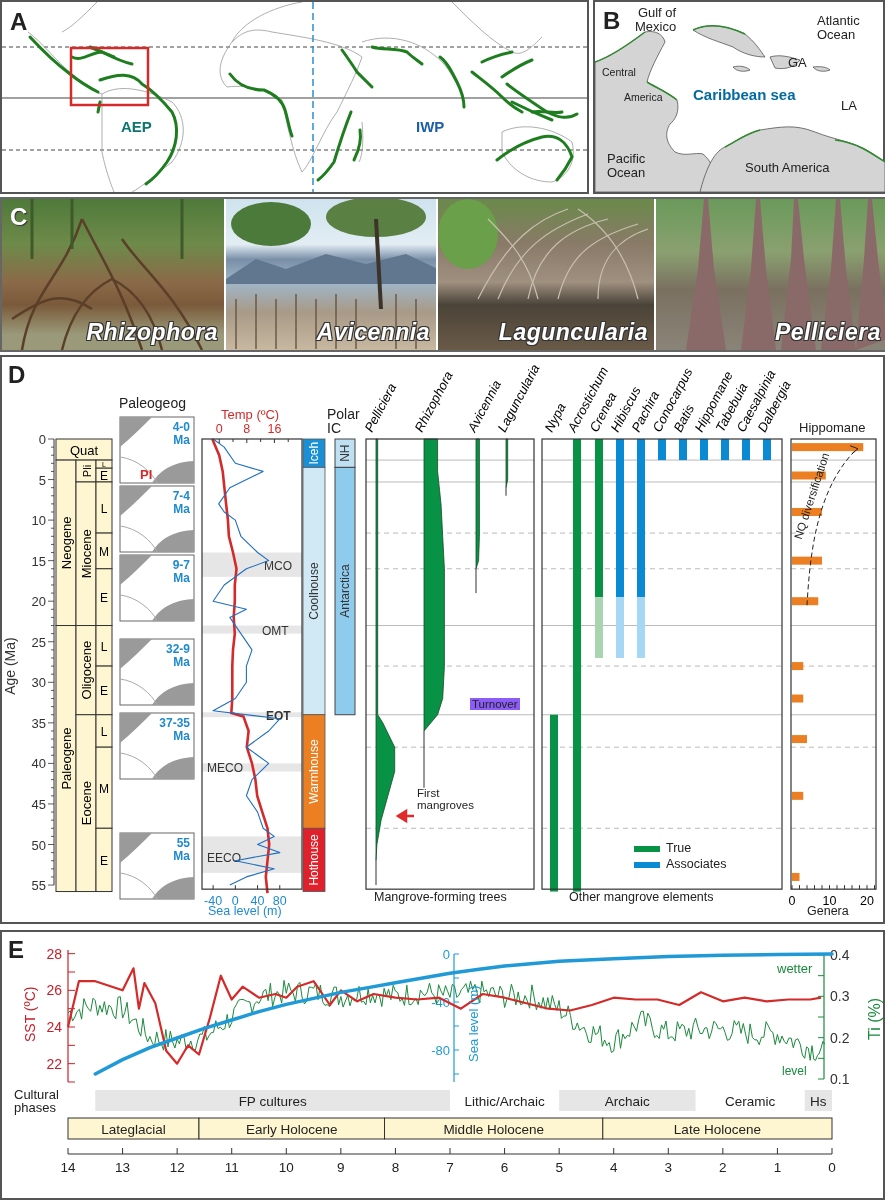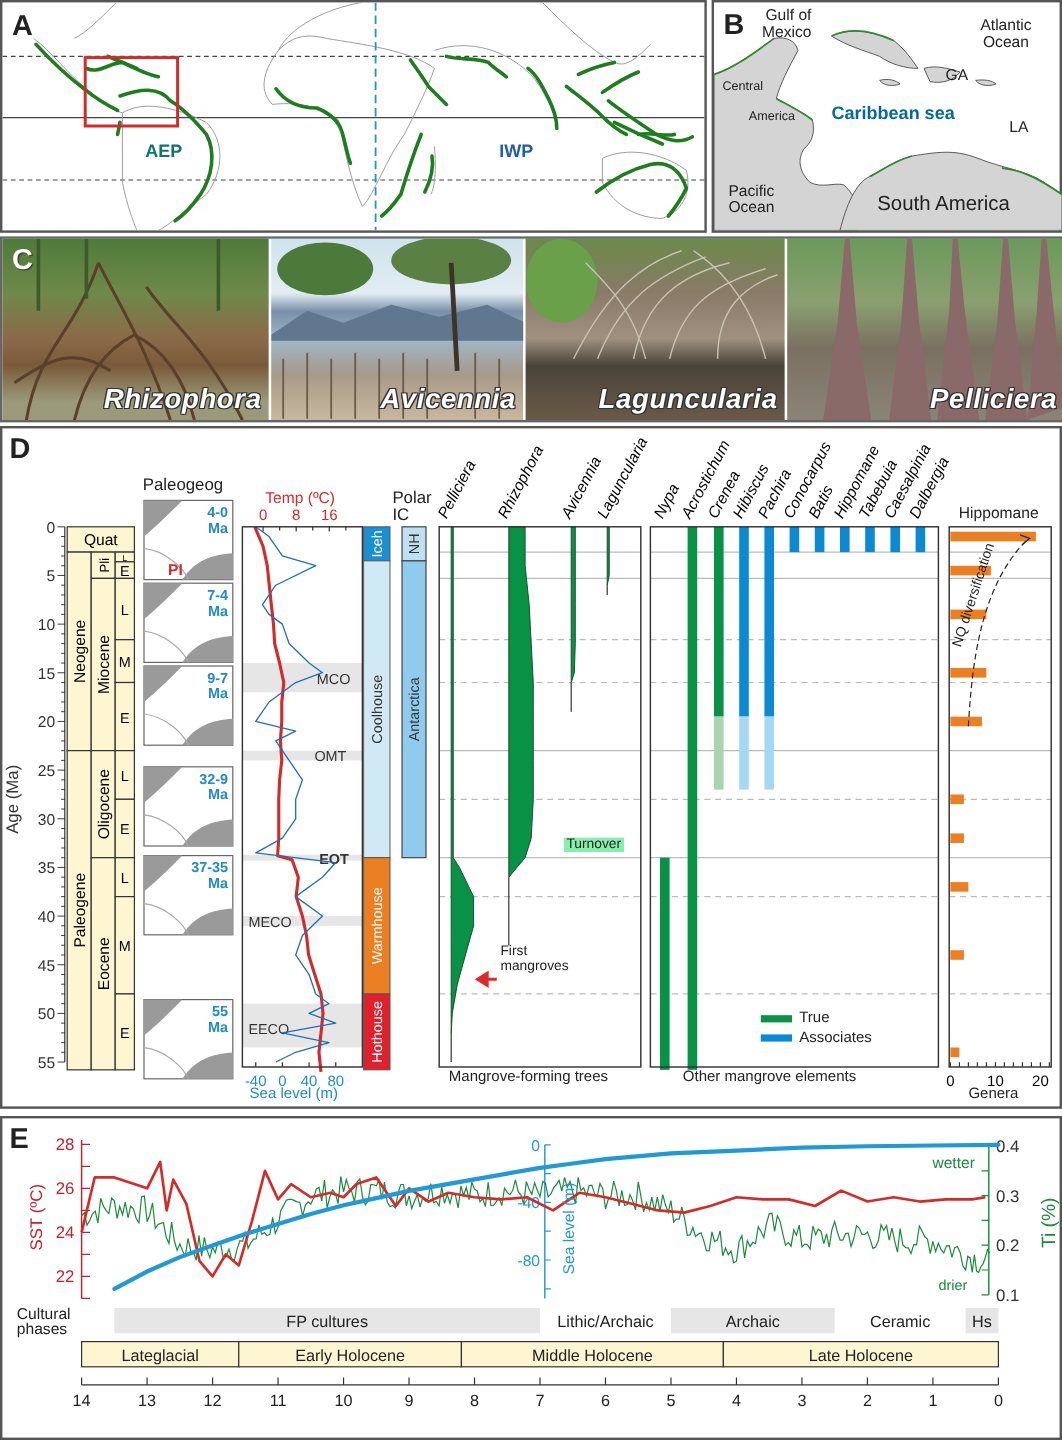--- a/index.html
+++ b/index.html
@@ -86,34 +86,34 @@
       <path d="M98,28 C115,20 135,25 150,32"></path>
       <path d="M130,145 C140,140 150,132 165,128"></path>
       <path d="M240,138 C260,140 275,150 290,160"></path>
     </g>
   </svg>
   <div class="letter" style="left:8px;top:5px;">B</div>
   <div class="abs" style="left:40px;top:4px;font-size:13px;line-height:14px;text-align:right;">
     <div>Gulf of</div>
     <div>Mexico</div>
   </div>
-  <div class="abs" style="left:222px;top:12px;font-size:13px;line-height:14px;text-align:center;">
+  <div class="abs" style="left:222px;top:12px;font-size:13px;line-height:14px;text-align:left;">
     <div>Atlantic</div>
     <div>Ocean</div>
   </div>
   <div class="abs" style="left:7px;top:64px;font-size:10.5px;">Central</div>
   <div class="abs" style="left:29px;top:89px;font-size:10.5px;">America</div>
   <div class="abs" style="left:145px;top:53px;font-size:13px;margin-left:48px;">GA</div>
   <div class="abs" style="left:98px;top:84px;font-size:15px;font-weight:bold;color:#0369a1;">Caribbean sea</div>
   <div class="abs" style="left:246px;top:96px;font-size:13px;">LA</div>
   <div class="abs" style="left:12px;top:150px;font-size:13px;line-height:14px;">
     <div>Pacific</div>
     <div>Ocean</div>
   </div>
-  <div class="abs" style="left:136px;top:158px;font-size:17px;">South America</div>
+  <div class="abs" style="left:150px;top:158px;font-size:13px;">South America</div>
 </div>
 
 <div class="panel" style="left:0;top:197px;width:885px;height:155px;border-color:#666;">
   <div class="photo" style="left:0;width:224px;background:linear-gradient(180deg,#4f7a3a 0%,#6e8a4a 30%,#8a6a48 55%,#7a5a3a 70%,#9a9a7a 90%);">
     <svg width="224" height="151" style="position:absolute;left:0;top:0;">
       <g fill="none" stroke="#5b3f28" stroke-width="2.5">
         <path d="M20,151 C30,90 60,80 80,20"></path>
           <path d="M80,20 C100,60 120,90 140,151"></path>
         <path d="M60,151 C70,110 90,90 110,80 C130,90 150,110 160,151"></path>
         <path d="M120,40 C140,70 170,90 200,151"></path>
@@ -476,21 +476,21 @@
   <div class="abs" style="left:219px;top:50px;font-size:13px;color:#d42a2a;">Temp (ºC)</div>
   <div class="abs" style="left:325px;top:50px;font-size:14px;line-height:14px;text-align:left;">
     <div>Polar</div>
     <div>IC</div>
   </div>
   <div class="abs" style="left:797px;top:63px;font-size:13px;">Hippomane</div>
   <div class="abs" style="left:206px;top:547px;font-size:12.5px;color:#1f8ad0;">Sea level (m)</div>
   <div class="abs" style="left:372px;top:533px;font-size:12.5px;">Mangrove-forming trees</div>
   <div class="abs" style="left:567px;top:533px;font-size:12.5px;">Other mangrove elements</div>
   <div class="abs" style="left:805px;top:547px;font-size:12.5px;">Genera</div>
-  <div class="abs" style="left:468px;top:341px;font-size:11.5px;background:#86efac;padding:0 2px;">Turnover</div>
+  <div class="abs" style="left:468px;top:341px;font-size:11.5px;background:#8b5cf6;padding:0 2px;">Turnover</div>
   <div class="abs" style="left:415px;top:430px;font-size:11.5px;line-height:12px;">
     <div>First</div>
     <div>mangroves</div>
   </div>
   <div class="abs" style="left:632px;top:483px;font-size:12.5px;line-height:16px;">
     <div><span style="display:inline-block;width:26px;height:6px;background:#079245;margin-right:6px;vertical-align:middle;"></span><span>True</span></div>
     <div><span style="display:inline-block;width:26px;height:6px;background:#0a8ad2;margin-right:6px;vertical-align:middle;"></span><span>Associates</span></div>
   </div>
   <div class="abs" style="left:790px;top:180px;font-size:11.5px;transform:rotate(-72deg);transform-origin:left top;white-space:nowrap;">NQ diversification</div>
 </div>
@@ -581,19 +581,19 @@
       <text x="720.8571428571429" y="240" text-anchor="middle" font-size="13.5" fill="#222">2</text>
       <line x1="775.4285714285714" y1="216" x2="775.4285714285714" y2="222" stroke="#333"></line>
       <text x="775.4285714285714" y="240" text-anchor="middle" font-size="13.5" fill="#222">1</text>
       <line x1="830" y1="216" x2="830" y2="222" stroke="#333"></line>
       <text x="830" y="240" text-anchor="middle" font-size="13.5" fill="#222">0</text>
     </svg>
   <div class="abs" style="left:20px;top:110px;font-size:14px;color:#c8202b;transform:rotate(-90deg);transform-origin:left top;white-space:nowrap;">SST (ºC)</div>
   <div class="abs" style="left:464px;top:130px;font-size:13px;color:#1f9ad6;transform:rotate(-90deg);transform-origin:left top;white-space:nowrap;">Sea level (m)</div>
   <div class="abs" style="left:864px;top:108px;font-size:16px;color:#1a8a3c;transform:rotate(-90deg);transform-origin:left top;white-space:nowrap;">Ti (%)</div>
   <div class="abs" style="left:775px;top:29px;font-size:13px;color:#1a8a3c;">wetter</div>
-  <div class="abs" style="left:780px;top:132px;font-size:12px;color:#1a8a3c;">drier</div>
+  <div class="abs" style="left:780px;top:132px;font-size:12px;color:#1a8a3c;">level</div>
   <div class="abs" style="left:12px;top:156px;font-size:13px;line-height:13px;">
     <div>Cultural</div>
     <div>phases</div>
   </div>
   <div class="abs" style="left:388px;top:246px;font-size:13.5px;margin-top:48px;">Age (cal kyr BP)</div>
 </div>
 
 </body></html>

